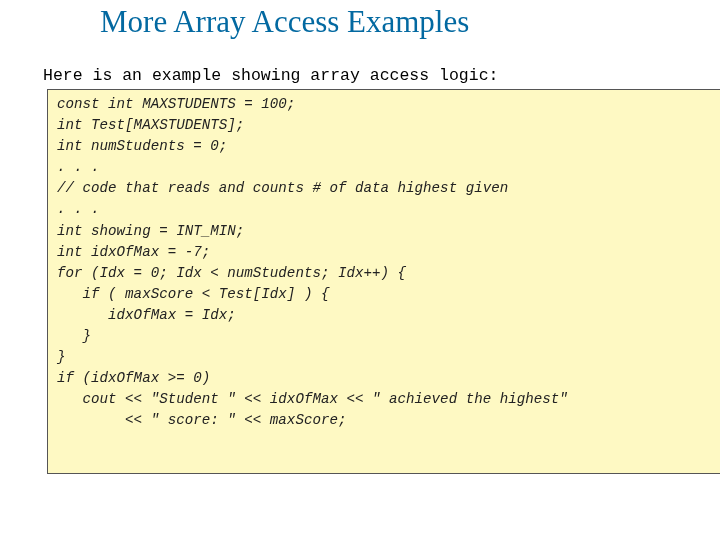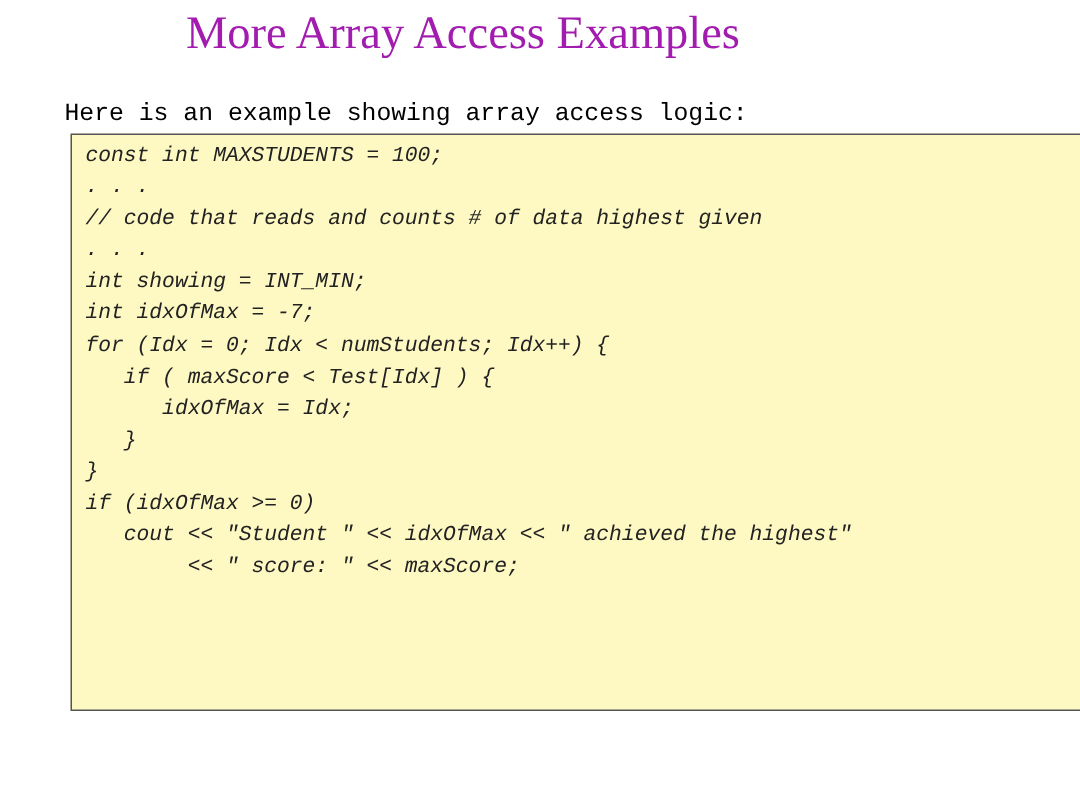--- a/index.html
+++ b/index.html
@@ -1,20 +1,20 @@
 <!DOCTYPE html>
 <html><head>
   <meta charset="utf-8">
   <style>
     html, body { margin: 0; padding: 0; background: #ffffff; }
     body { width: 720px; height: 540px; position: relative; overflow: hidden; }
     .title {
       position: absolute; left: 100px; top: 4px;
-      font-family: "Liberation Serif", serif; font-size: 31px; color: #a21caf;
-      white-space: nowrap; letter-spacing: 0px; margin-left: 24px;
+      font-family: "Liberation Serif", serif; font-size: 31px; color: #0369a1;
+      white-space: nowrap; letter-spacing: 0px;
     }
     .intro {
       position: absolute; left: 43px; top: 66px;
       font-family: Liberation Mono, monospace; font-size: 16.5px; color: #000;
       white-space: nowrap;
     }
     .code-box {
       position: absolute; left: 47px; top: 89px;
       width: 711px; height: 385px;
       border: 1.5px solid #555;
@@ -33,20 +33,22 @@
   </style>
 </head>
 <body>
 
 <div class="title">More Array Access Examples</div>
 <div class="intro">Here is an example showing array access logic:</div>
 
 <div class="code-box">
   <ul class="code-lines">
     <li class="code-line">const int MAXSTUDENTS = 100;</li>
+    <li class="code-line">int Test[MAXSTUDENTS];</li>
+    <li class="code-line">int numStudents = 0;</li>
     <li class="code-line">. . .</li>
     <li class="code-line">// code that reads and counts # of data highest given</li>
     <li class="code-line">. . .</li>
     <li class="code-line">int showing = INT_MIN;</li>
     <li class="code-line">int idxOfMax = -7;</li>
     <li class="code-line">for (Idx = 0; Idx &lt; numStudents; Idx++) {</li>
     <li class="code-line">   if ( maxScore &lt; Test[Idx] ) {</li>
     <li class="code-line">      idxOfMax = Idx;</li>
     <li class="code-line">   }</li>
     <li class="code-line">}</li>

